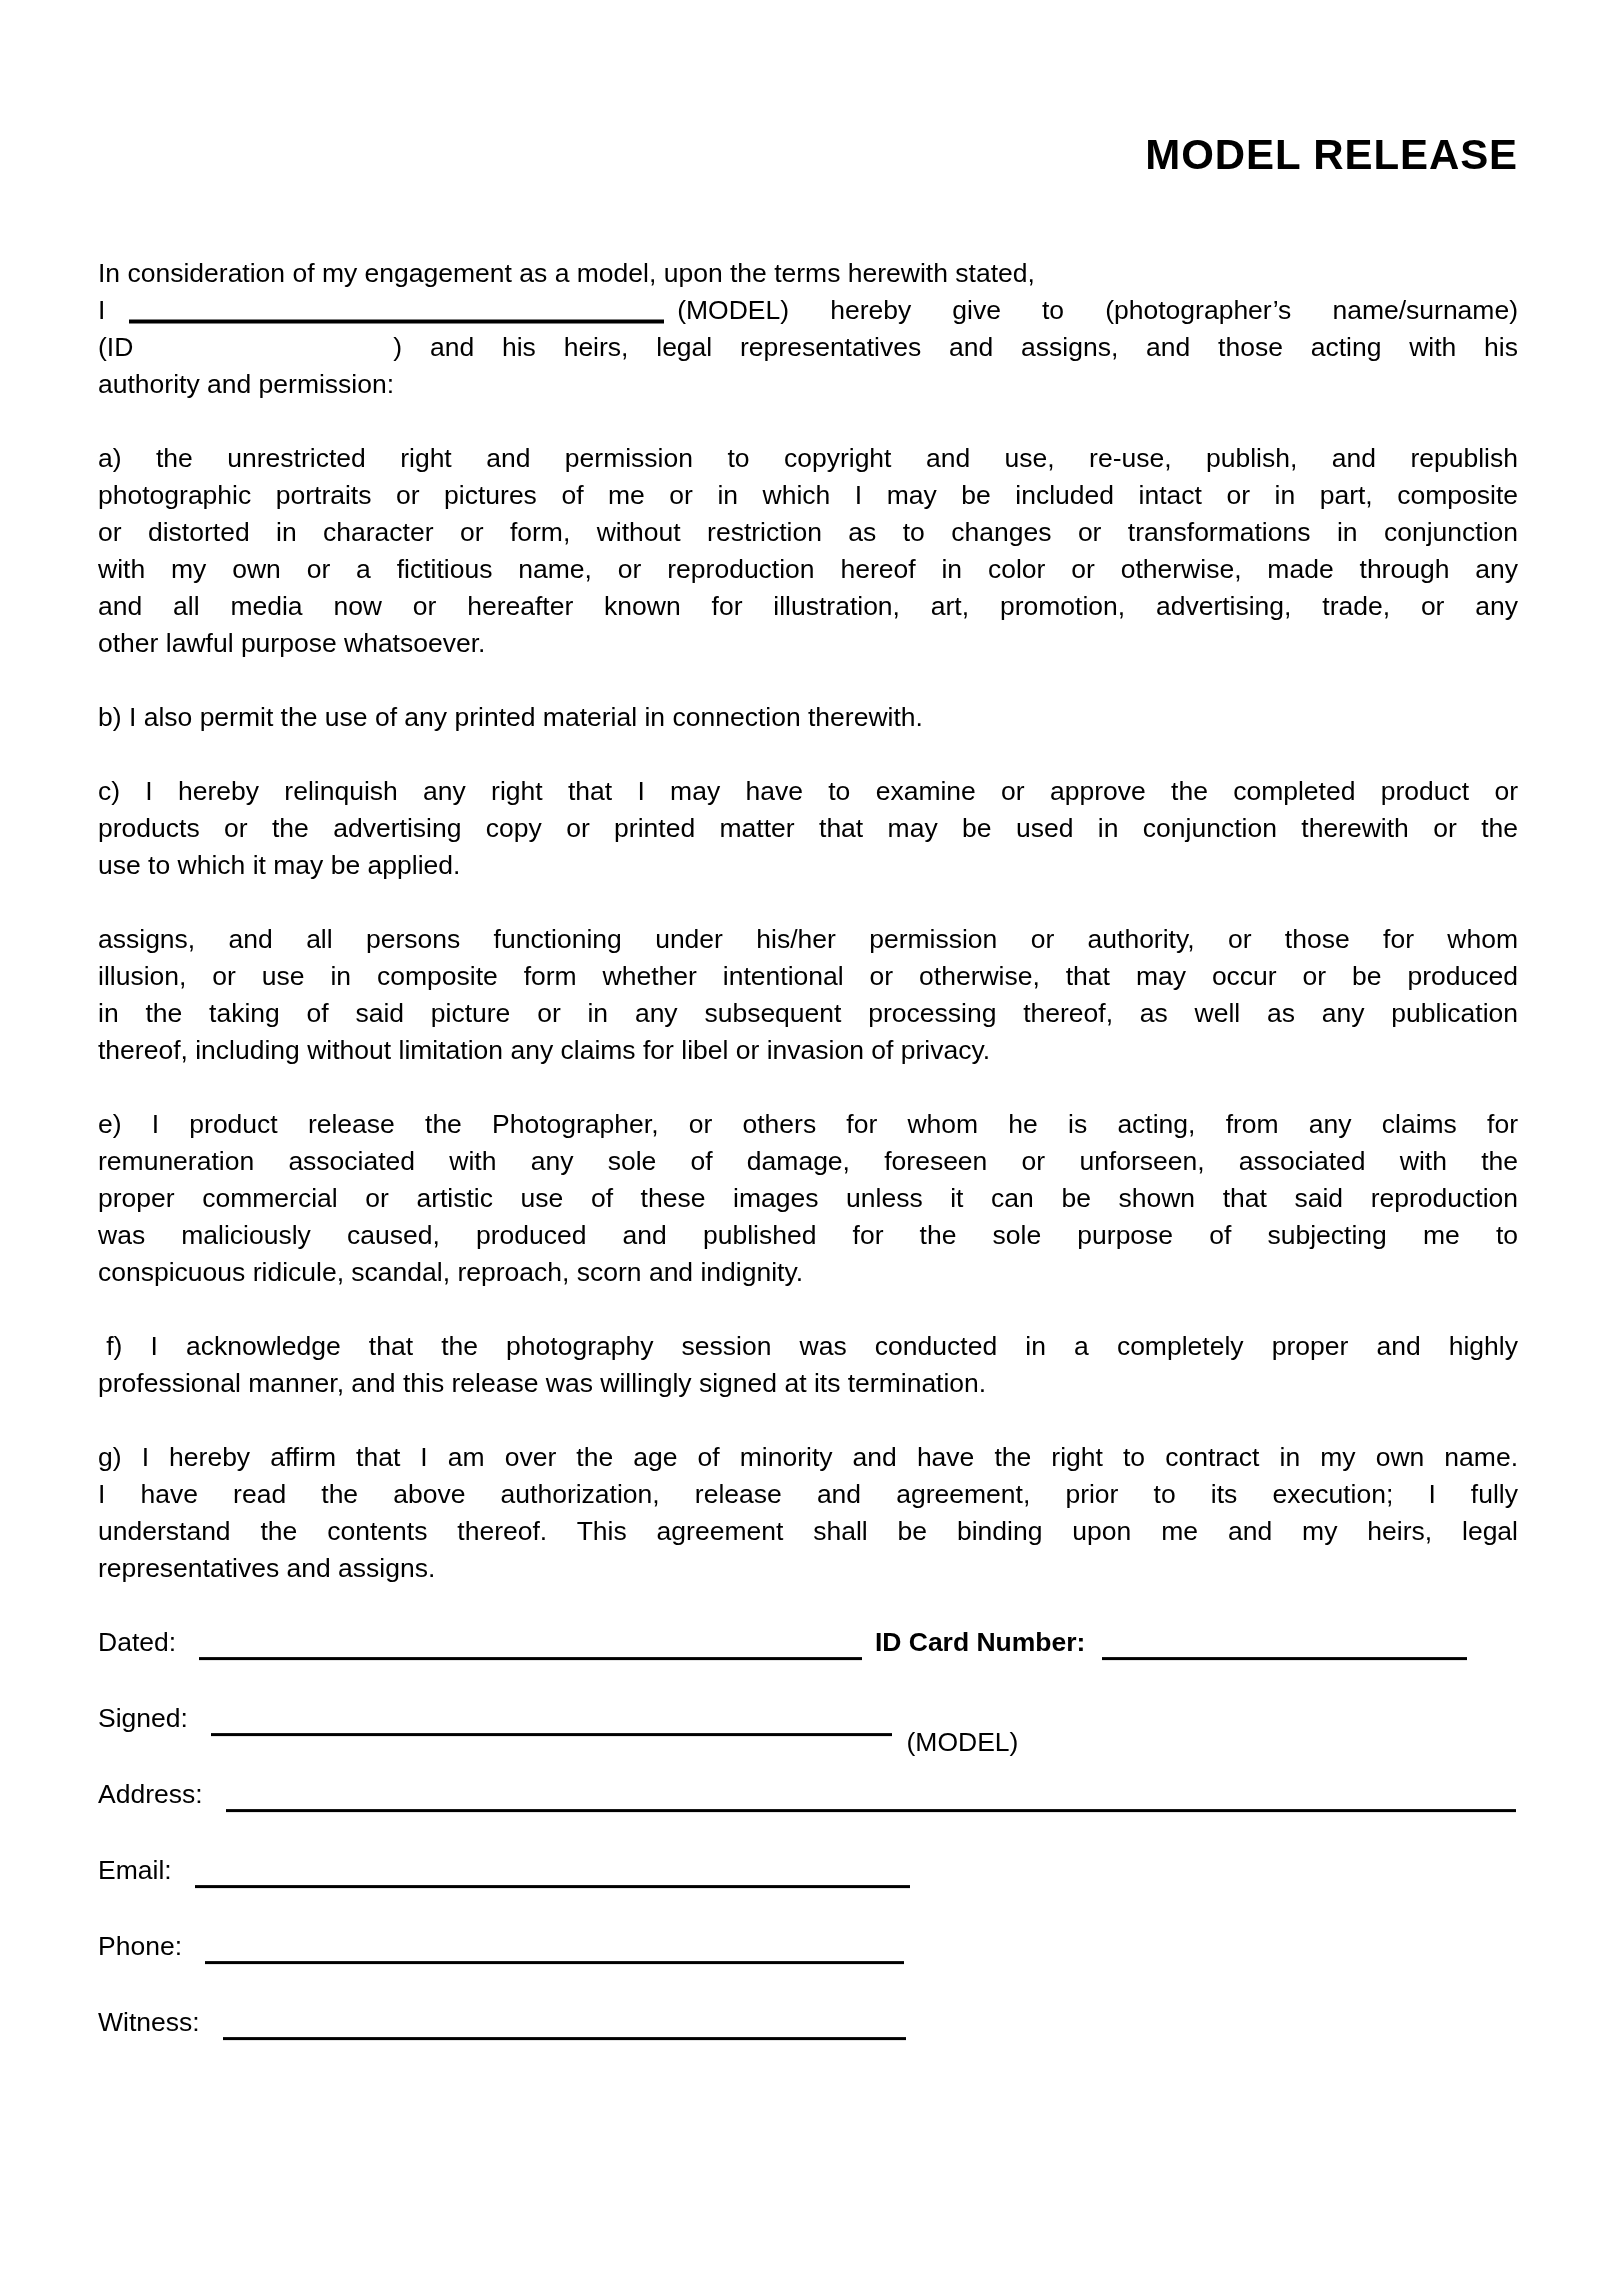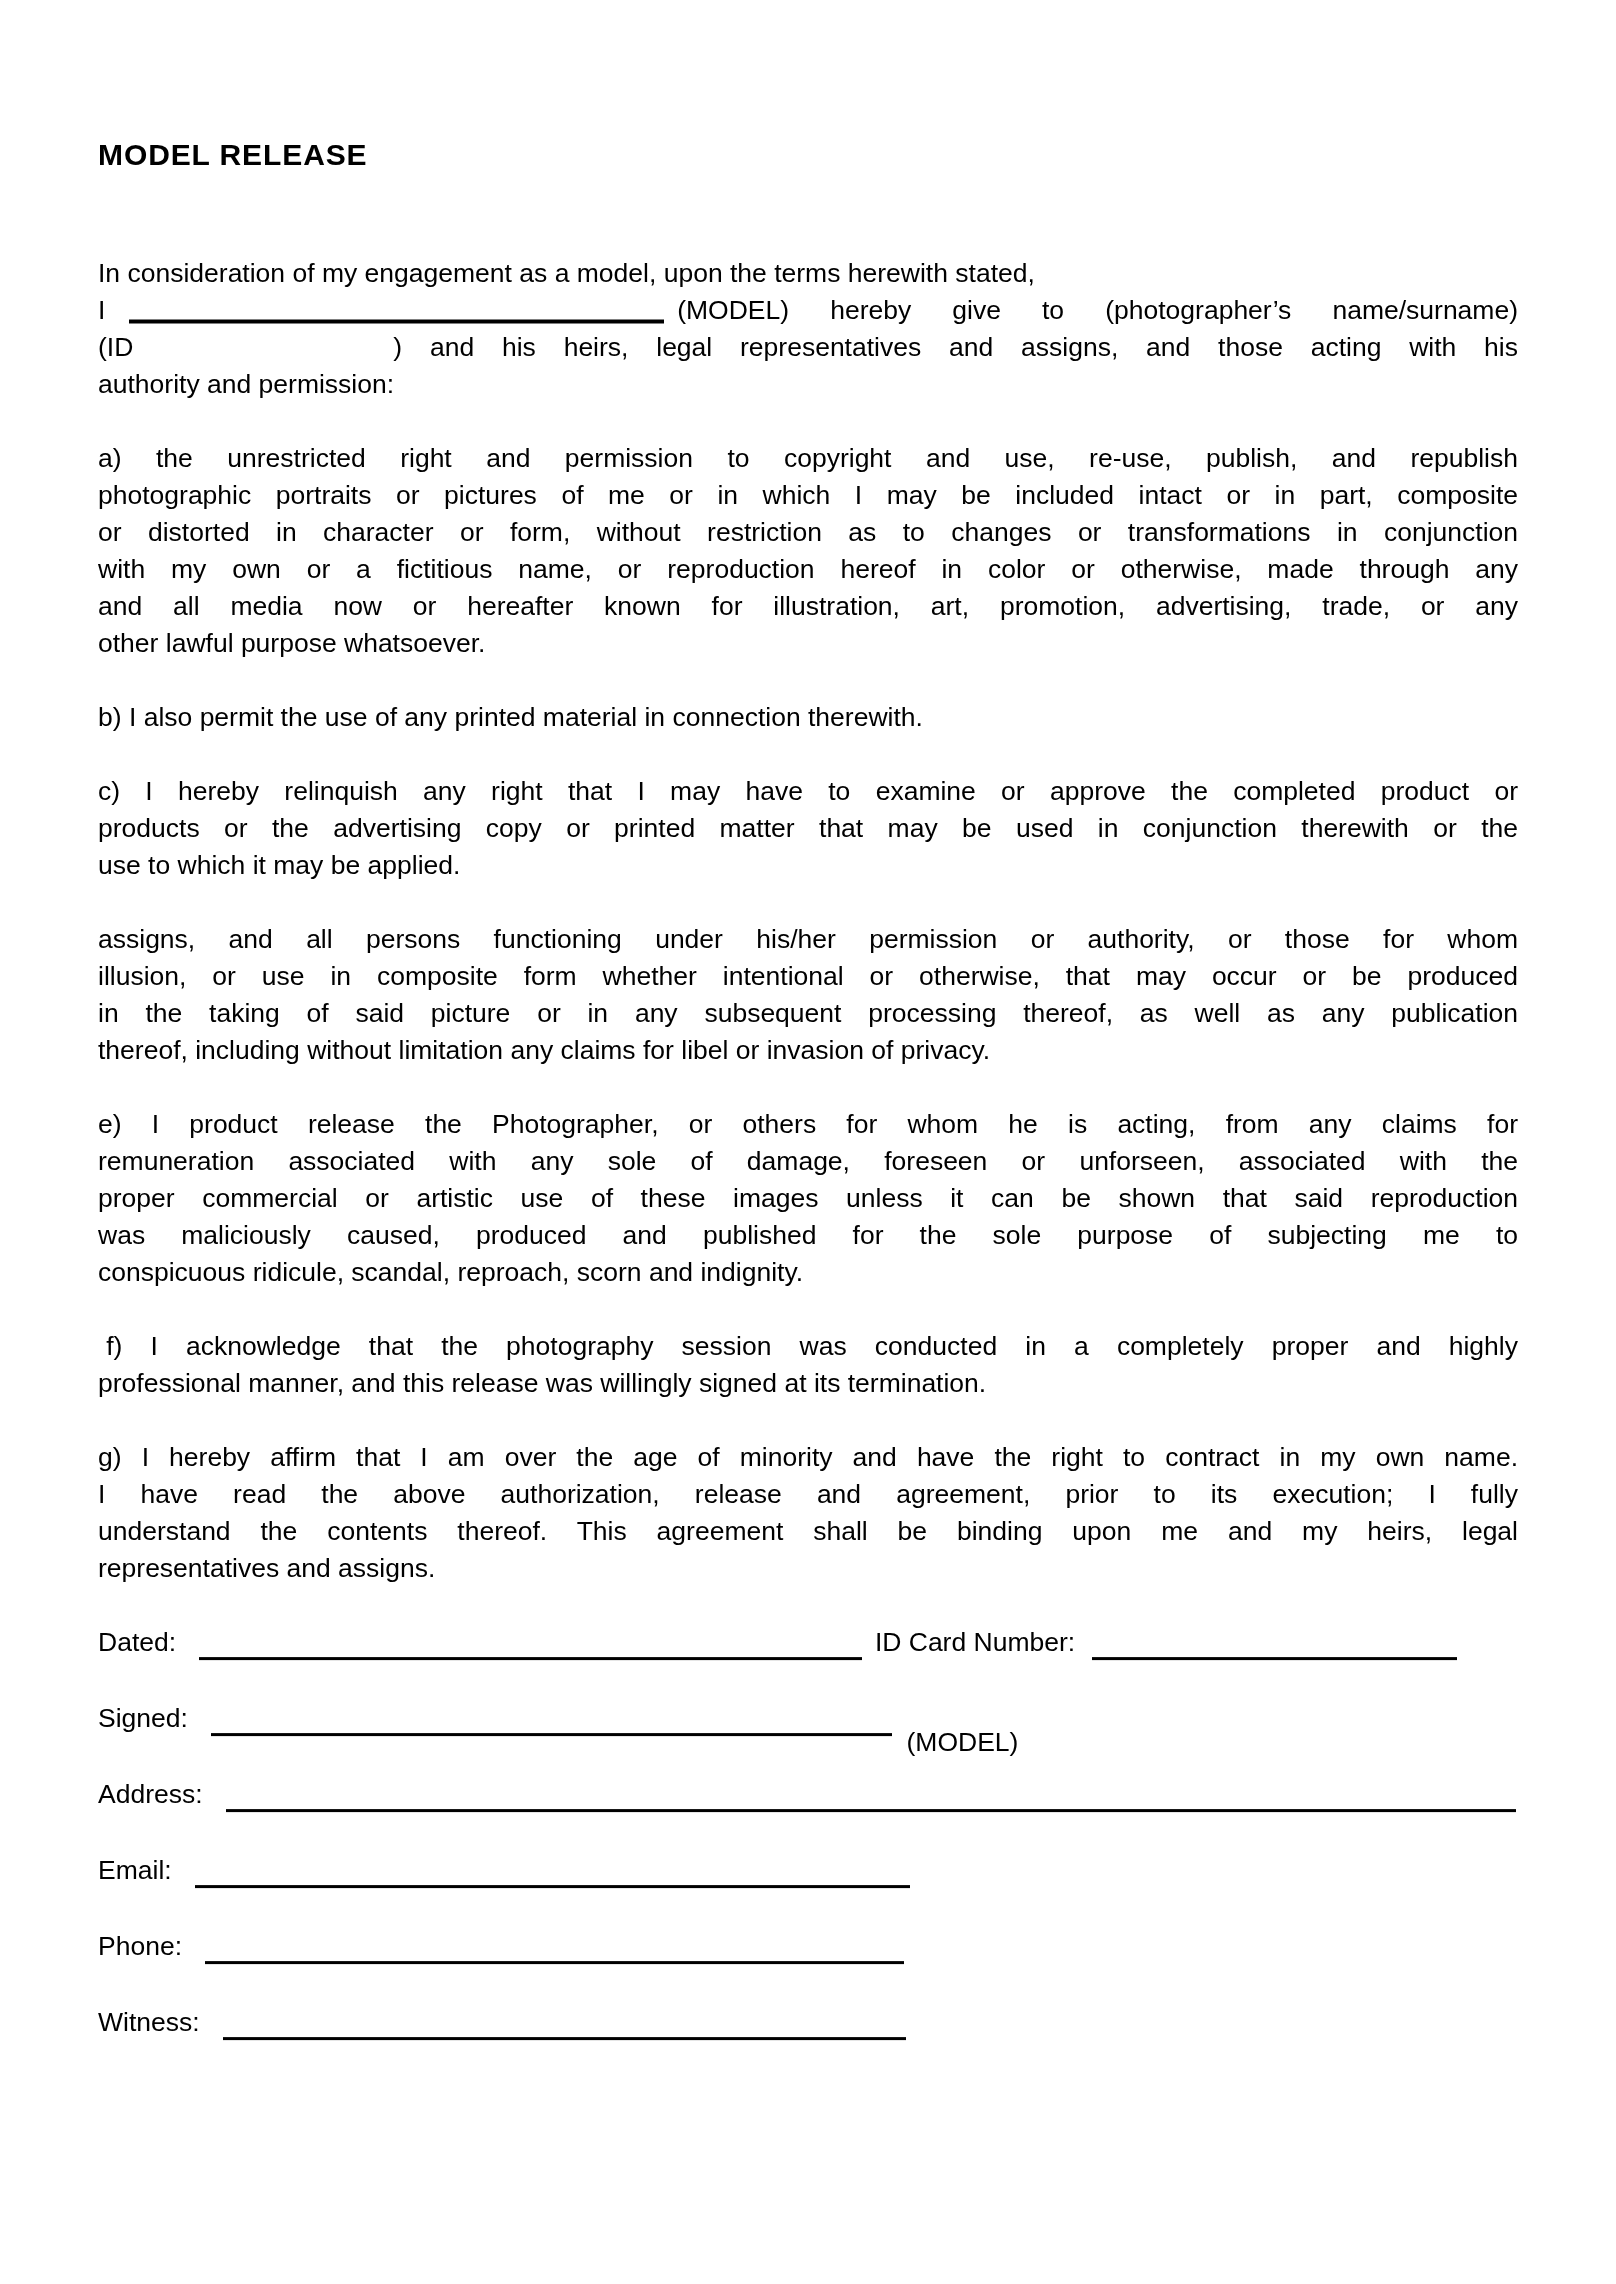--- a/index.html
+++ b/index.html
@@ -9,24 +9,24 @@
     height: 2284px;
     box-sizing: border-box;
     padding: 135px 98px 0 98px;
     background: #ffffff;
     color: #000000;
     font-family: "Liberation Sans", "DejaVu Sans", sans-serif;
     font-size: 26.5px;
     line-height: 37px;
   }
   .title {
-    font-size: 30px;
+    font-size: 42px;
     font-weight: 700;
     line-height: 40px;
-    text-align: left;
+    text-align: right;
     letter-spacing: 0.9px;
     margin: 0 0 80px 0;
   }
   .para { margin: 0 0 37px 0; }
   .line { min-height: 37px; }
   .just {
     text-align: justify;
     text-align-last: justify;
     text-justify: inter-word;
   }
@@ -123,21 +123,21 @@
   <div class="para">
     <div class="line just">g) I hereby affirm that I am over the age of minority and have the right to contract in my own name.</div>
     <div class="line just">I have read the above authorization, release and agreement, prior to its execution; I fully</div>
     <div class="line just">understand the contents thereof. This agreement shall be binding upon me and my heirs, legal</div>
     <div class="line">representatives and assigns.</div>
   </div>
 
   <div class="sig-row">
     <span class="lbl">Dated:</span>
     <span class="sig-ul" style="width:663px;margin-left:23px;"></span>
-    <span class="lbl" style="margin-left:12.8px;">ID Card Number:</span>
+    <span class="lbl" style="margin-left:12.8px;font-weight:bold;">ID Card Number:</span>
     <span class="sig-ul" style="width:365px;margin-left:16.4px;"></span>
   </div>
 
   <div class="sig-row">
     <span class="lbl">Signed:</span>
     <span class="sig-ul" style="width:681px;margin-left:23px;"></span>
     <span class="lbl" style="margin-left:14.6px;margin-top:48px;">(MODEL)</span>
   </div>
 
   <div class="sig-row">

